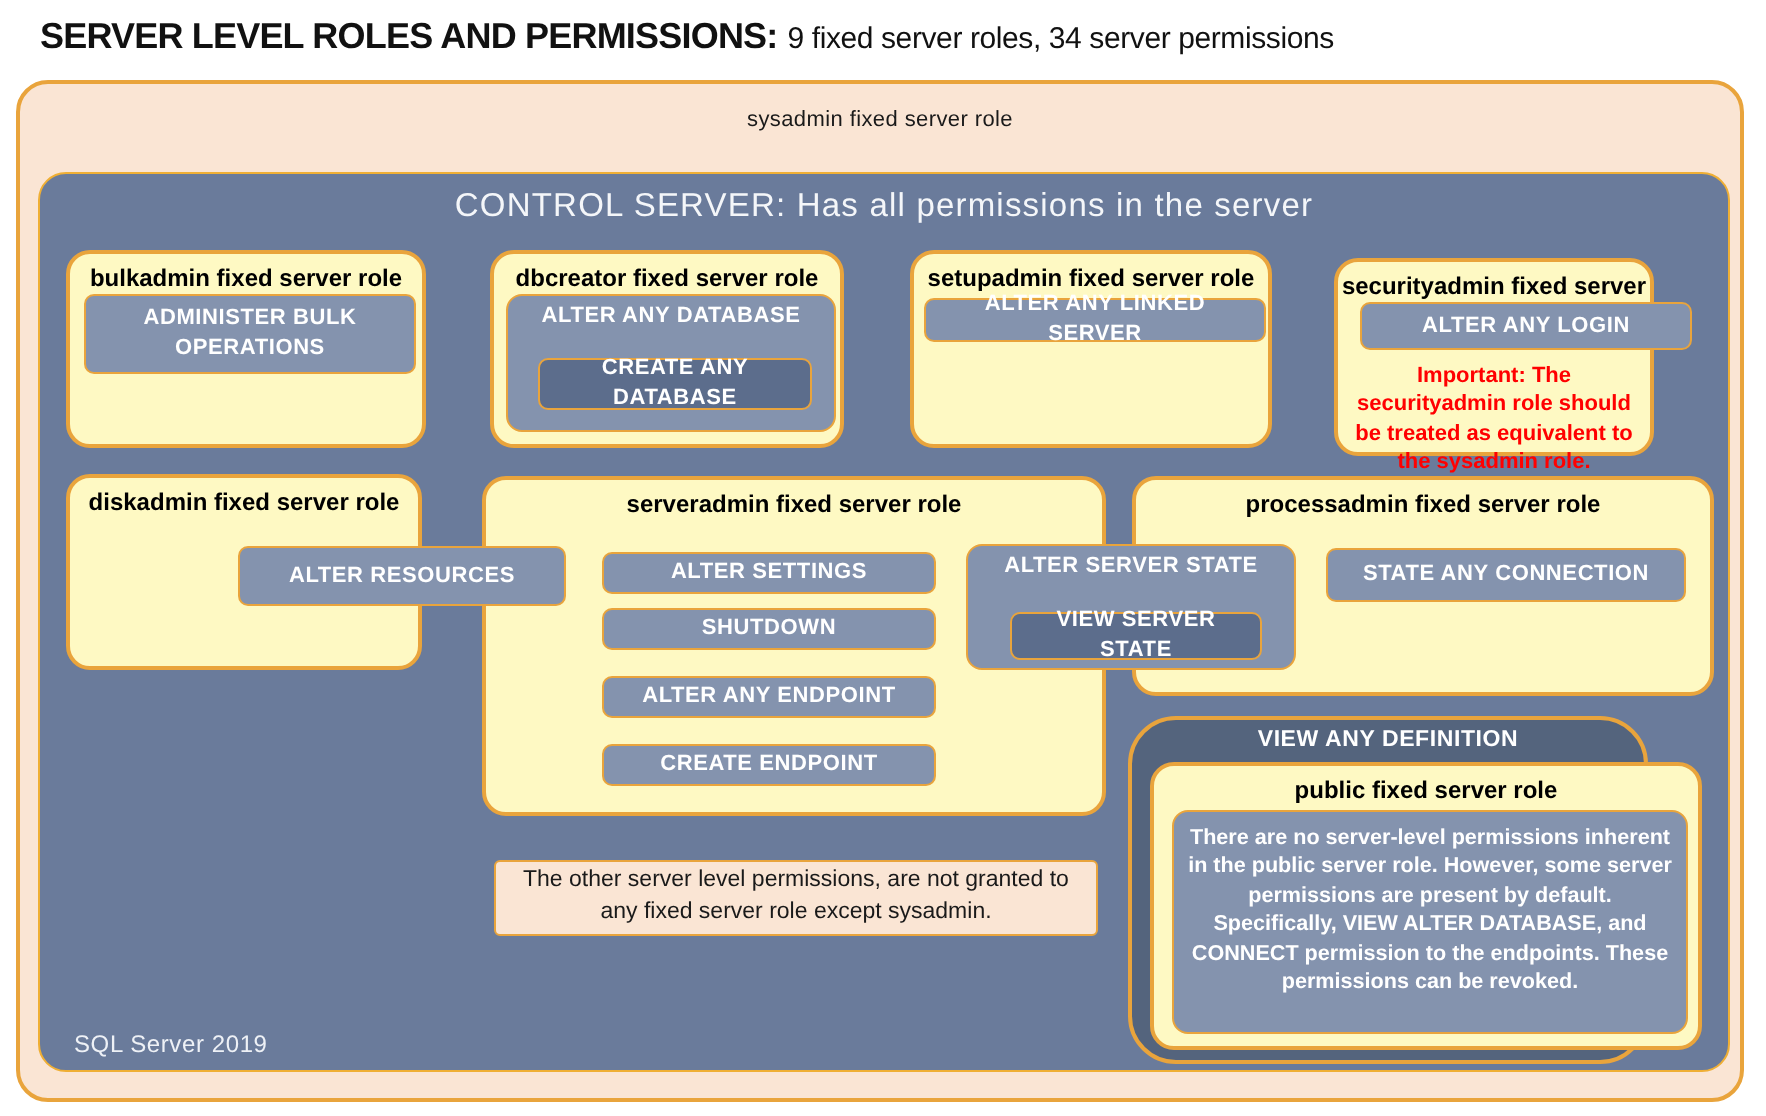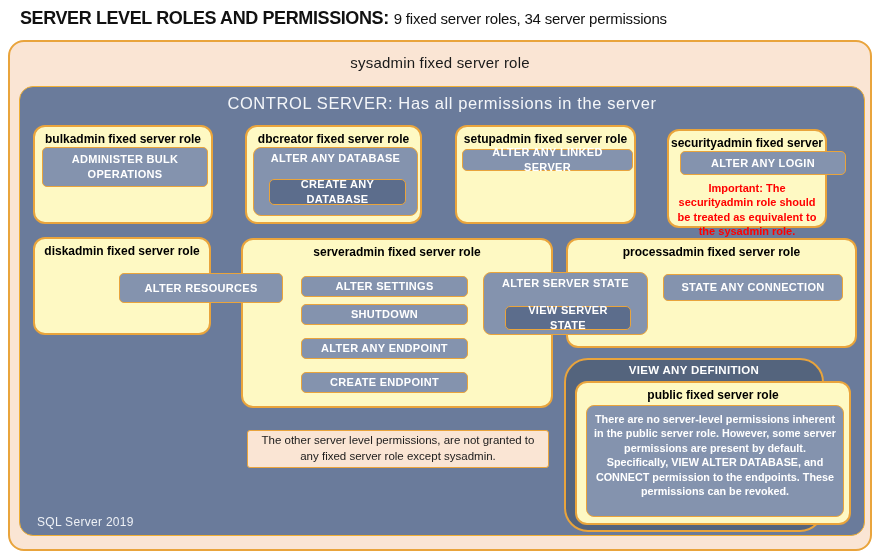--- a/index.html
+++ b/index.html
@@ -39,21 +39,21 @@
     left: 8px; top: 40px;
     width: 864px; height: 511px;
     background: #FAE5D4;
     border: 2px solid #E9A43C;
     border-radius: 16px;
   }
   .sysadmin-label {
     position: absolute;
     left: 0; right: 0; top: 12px;
     text-align: center;
-    font-size: 15px;
+    font-size: 11px;
     color: #1a1a1a;
     letter-spacing: 0.2px;
   }
 
   
   .control-box {
     position: absolute;
     left: 9px; top: 44px;
     width: 846px; height: 450px;
     background: #6A7B9B;

